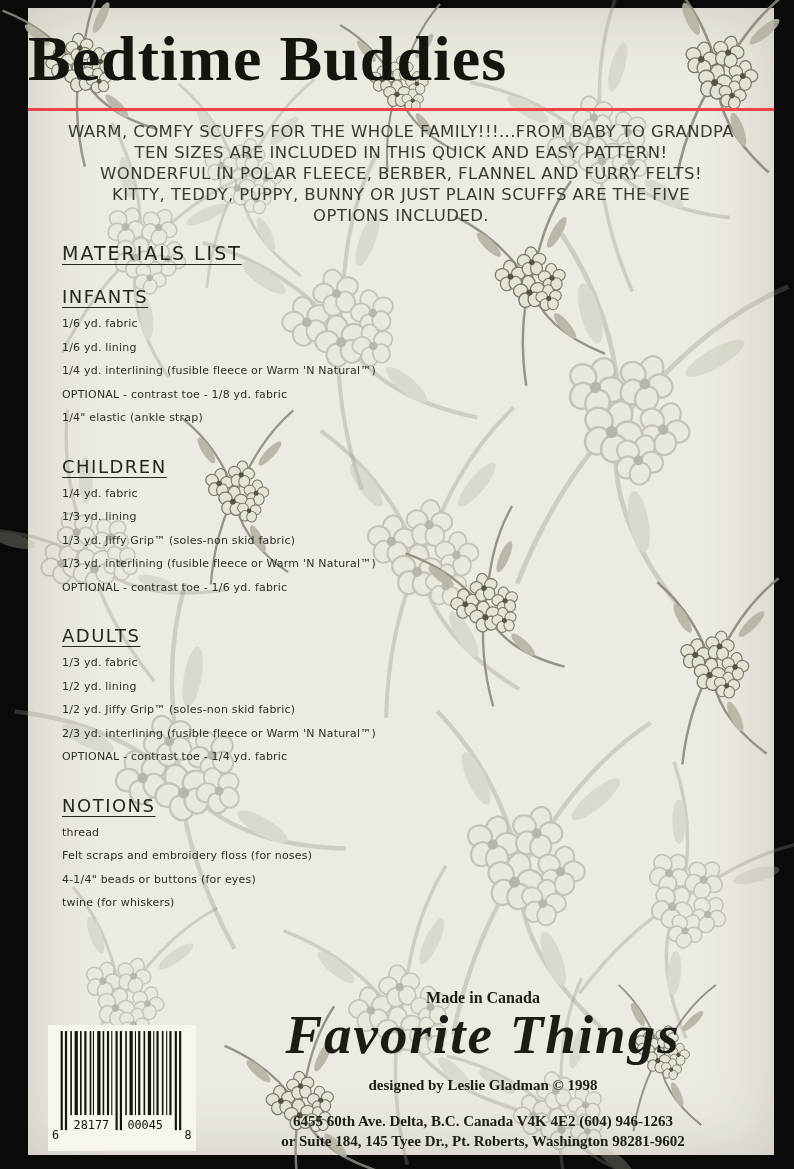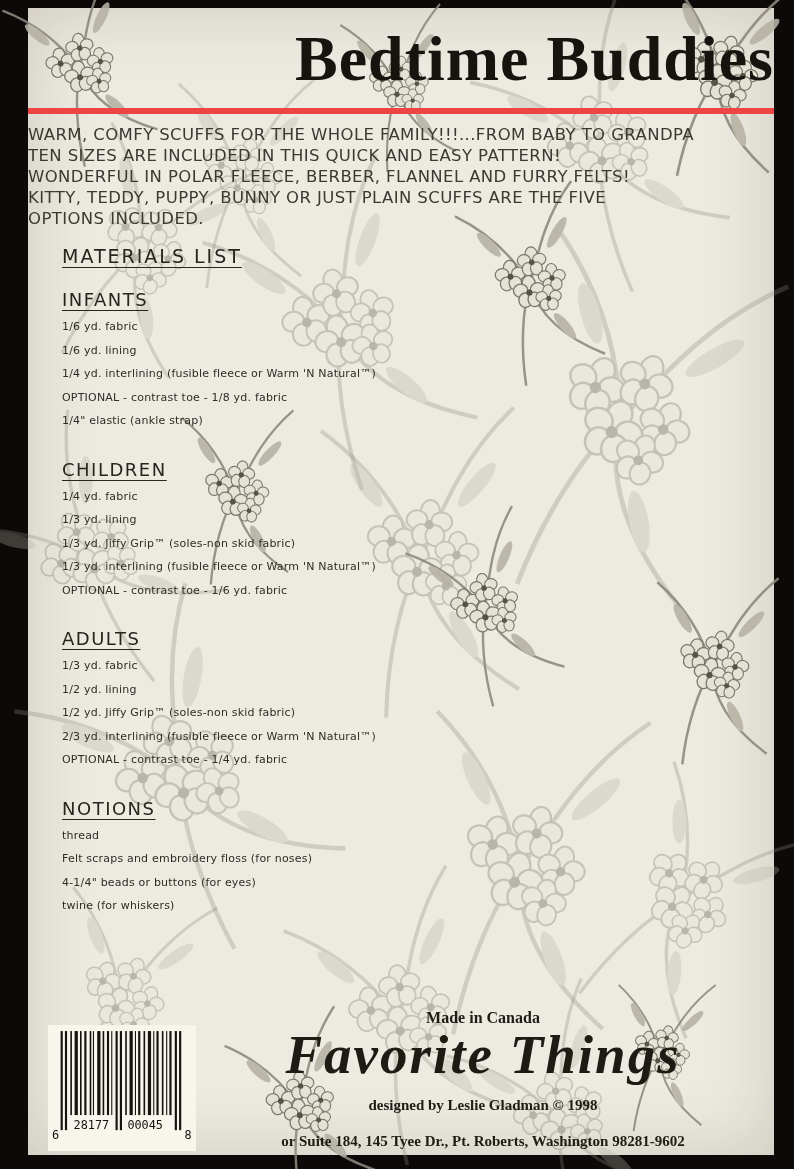--- a/index.html
+++ b/index.html
@@ -15,28 +15,28 @@
   }
   svg.florals { position:absolute; left:0; top:0; width:794px; height:1169px; pointer-events:none; }
   .florals .dark  { opacity:0.88; }
   .florals .light { opacity:0.30; }
 
   .content {
     position:absolute; left:28px; top:8px; right:20px; bottom:14px;
     color:#2c2b24;
   }
   .header {
-    text-align:right; padding:12px 0 10px;
-    border-bottom:6px solid #ef4444;
+    text-align:left; padding:12px 0 10px;
+    border-bottom:3px solid #ef4444;
   }
   .title {
     font-family:"Liberation Serif", serif; font-weight:700;
     font-size:64px; line-height:78px; letter-spacing:1px; color:#15140f;
   }
-  .intro { margin-top:10px; }
+  .intro { margin-top:10px; text-align:center; }
   .intro-line {
     font-size:16.5px; line-height:21px; letter-spacing:0.4px; color:#3b3a32;
   }
   .materials { margin:16px 0 0 34px; }
   .mat-heading {
     display:inline-block; font-size:19px; letter-spacing:2px; color:#26251e;
     text-decoration:underline; text-underline-offset:4px; margin-bottom:22px;
   }
   .section { margin-bottom:26px; }
   .sec-name {
@@ -222,18 +222,19 @@
           <text x="20" y="91" class="bc-num">28177</text>
           <text x="70" y="91" class="bc-num">00045</text>
           <text x="123" y="100" class="bc-num">8</text>
         </svg>
       </div>
 
       <div class="footer-right">
         <div class="made-in">Made in Canada</div>
         <div class="brand">Favorite Things</div>
         <div class="designer">designed by Leslie Gladman © 1998</div>
+        <div class="addr">6455 60th Ave. Delta, B.C. Canada V4K 4E2   (604) 946-1263</div>
         <div class="addr">or Suite 184, 145 Tyee Dr., Pt. Roberts, Washington  98281-9602</div>
       </div>
 
     </div>
   </div>
 </div>
 
 </body></html>

